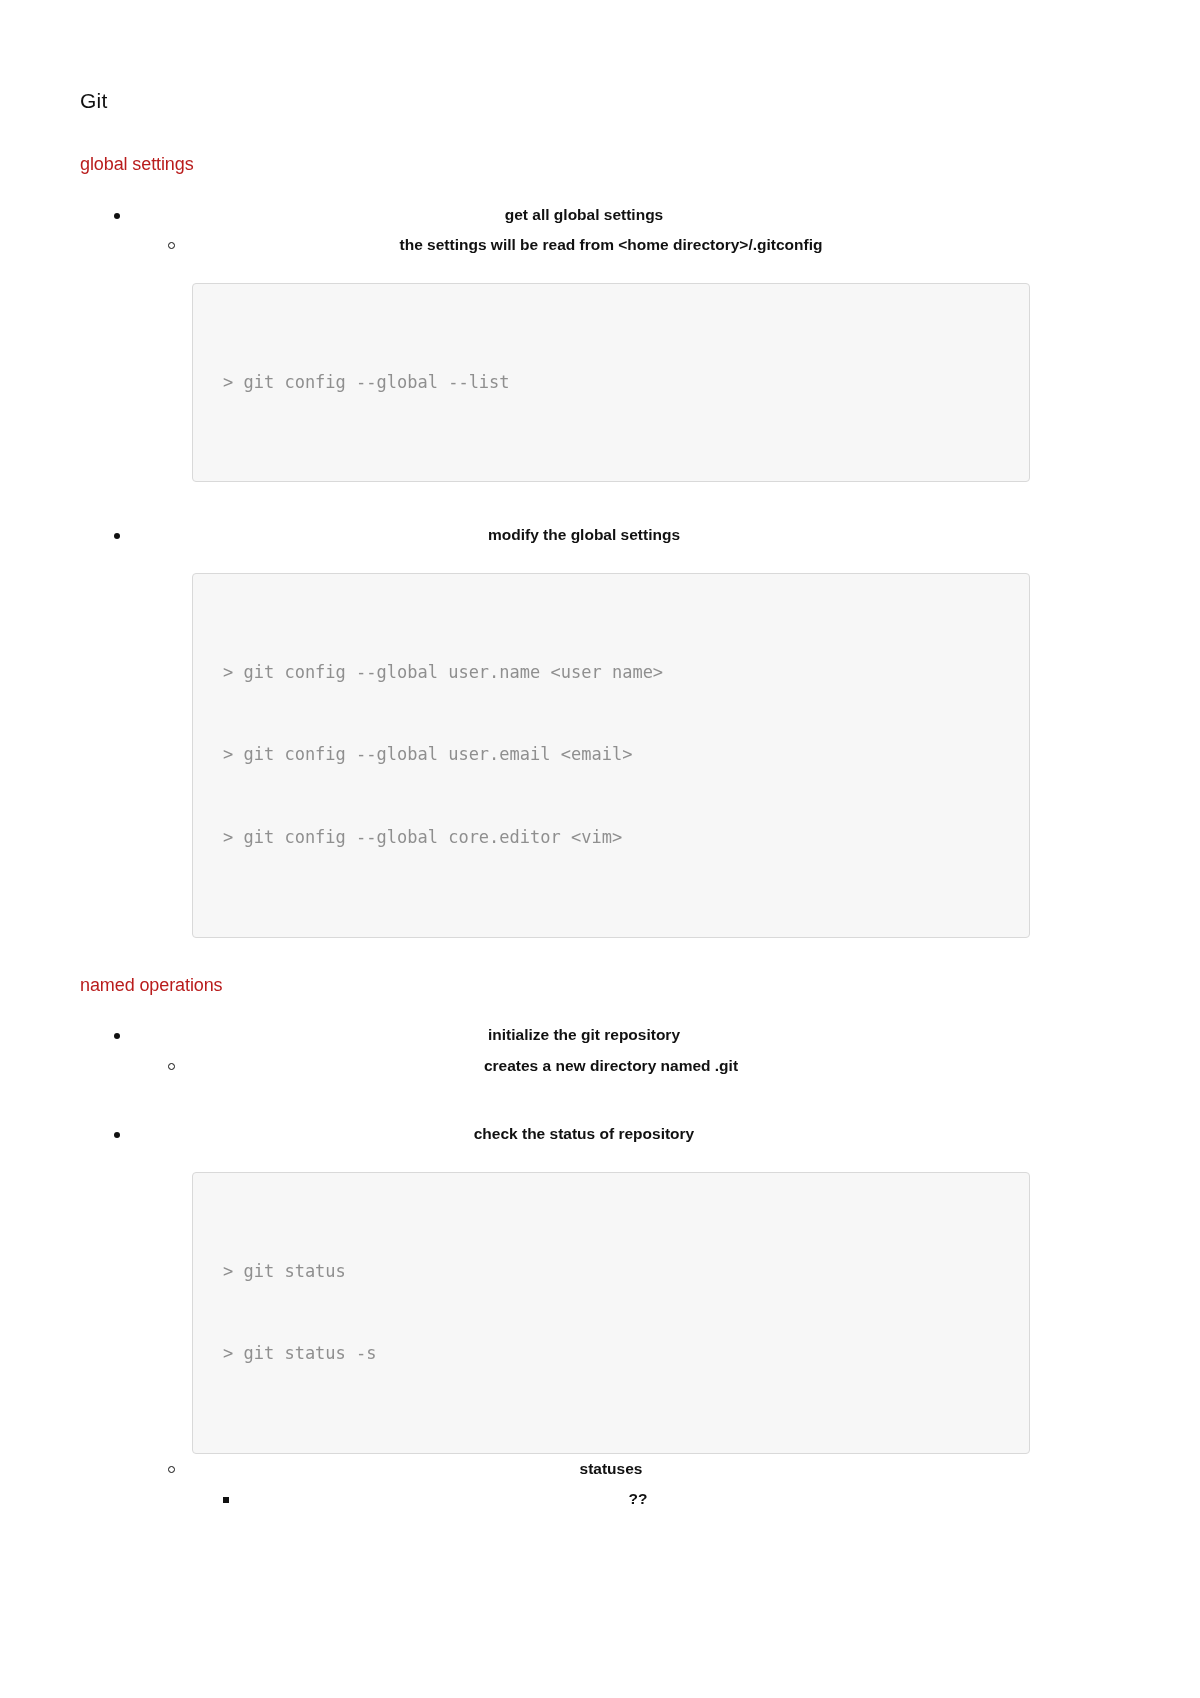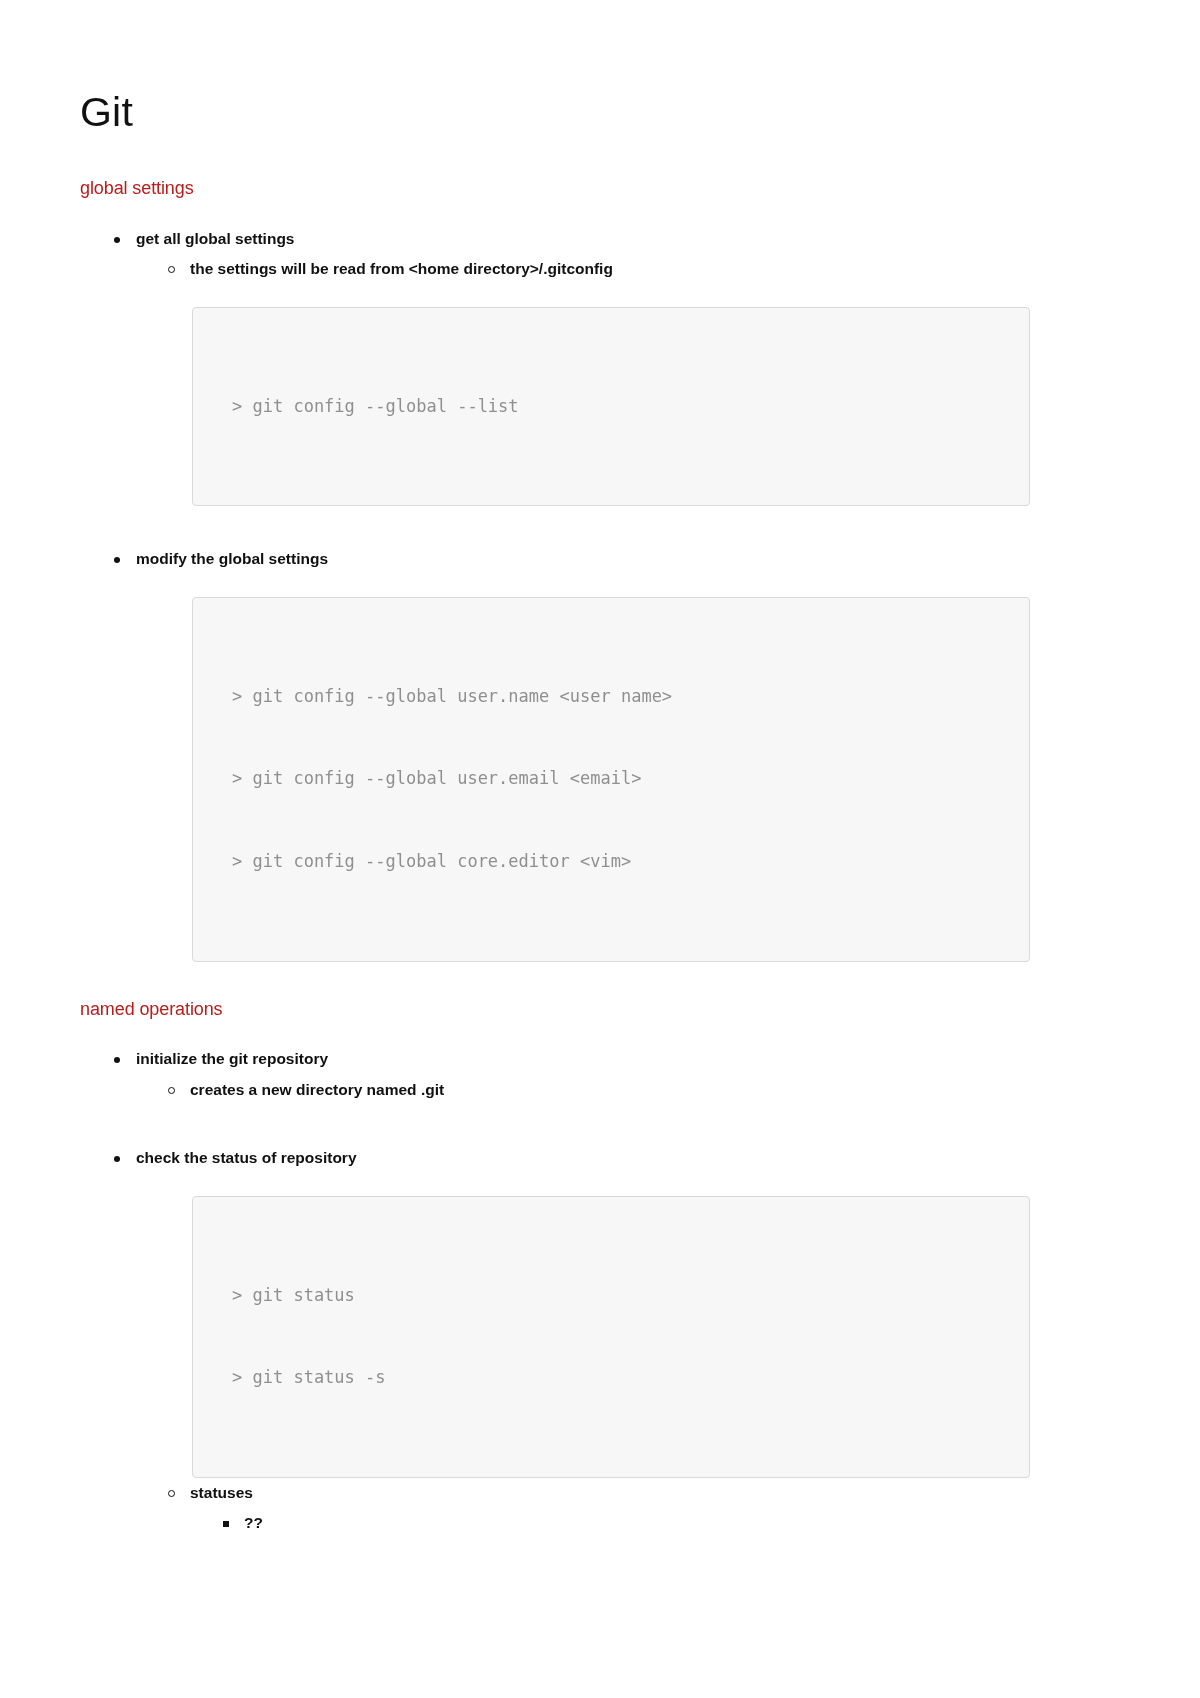--- a/index.html
+++ b/index.html
@@ -15,21 +15,21 @@
     -webkit-font-smoothing: antialiased;
   }
   .page {
     width: 1200px;
     box-sizing: border-box;
     padding: 88px 168px 40px 80px;
   }
 
   
   h1.doc-title {
-    font-size: 41px;
+    font-size: 21px;
     font-weight: 400;
     line-height: 1.2;
     margin: 0 0 16px 0;
     padding: 0 0 6px 0;
     letter-spacing: 0.2px;
     color: #111111;
   }
   h2.section-title {
     font-size: 18px;
     font-weight: normal;
@@ -103,33 +103,33 @@
   ul.level4 > li > .row::before {
     content: "";
     position: absolute;
     left: 33px;
     top: 13px;
     width: 6px;
     height: 6px;
     background: #111111;
   }
 
-  .row { display: block; }
+  .row { display: block; text-align: center; }
 
   
   .gap-top-lg { margin-top: 38px; }
   .gap-top-md { margin-top: 16px; }
 
   
   .codeblock {
     margin: 22px 0 0 56px;
     background: #f7f7f7;
     border: 1px solid #d9d9d9;
     border-radius: 4px;
-    padding: 30px 30px 30px 39px;
+    padding: 30px 30px 30px 30px;
     width: 838px;
     box-sizing: border-box;
     font-family: "DejaVu Sans Mono", "Liberation Mono", monospace;
     font-size: 17px;
     line-height: 1.62;
     color: #8f8f8f;
     font-weight: normal;
     white-space: pre;
     overflow: hidden;
   }

